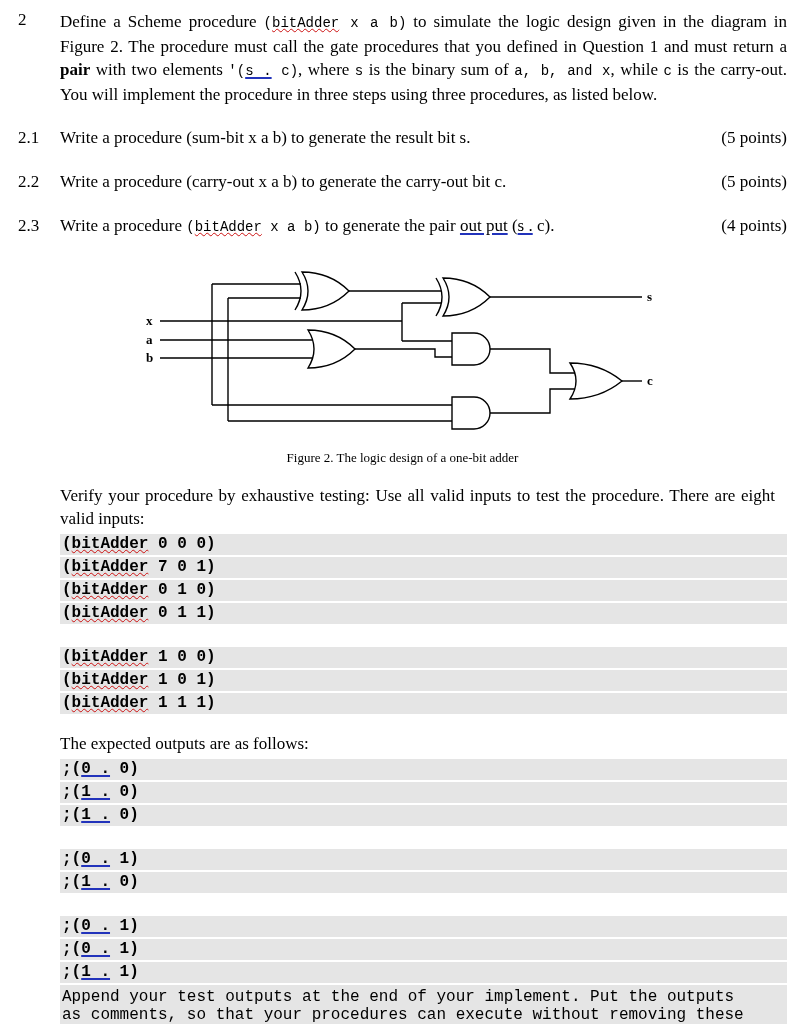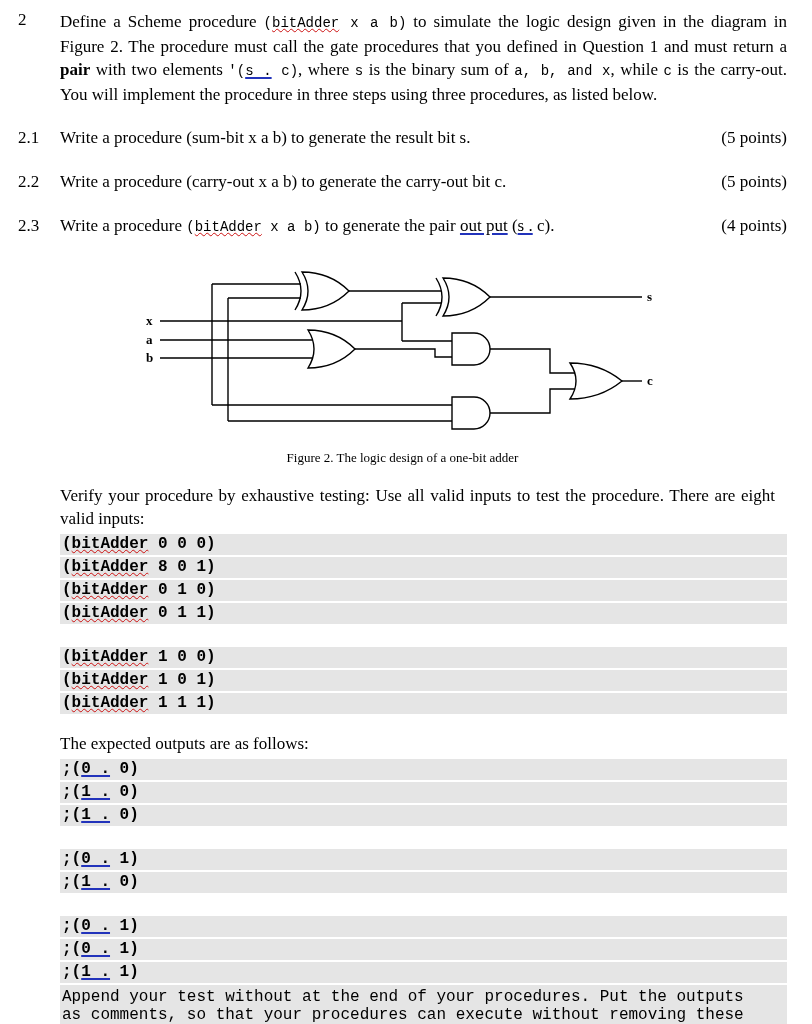--- a/index.html
+++ b/index.html
@@ -100,21 +100,21 @@
         <text x="507" y="122">c</text>
       </g>
     </svg>
     <div class="caption">Figure 2. The logic design of a one-bit adder</div>
   </div>
 
   <p class="para">Verify your procedure by exhaustive testing: Use all valid inputs to test the procedure. There are eight valid inputs:</p>
 
   <div class="codeblock">
     <div class="code-line"><span>(</span><span class="sq-red">bitAdder</span><span> 0 0 0)</span></div>
-    <div class="code-line"><span>(</span><span class="sq-red">bitAdder</span><span> 8 0 1)</span></div>
+    <div class="code-line"><span>(</span><span class="sq-red">bitAdder</span><span> 7 0 1)</span></div>
     <div class="code-line"><span>(</span><span class="sq-red">bitAdder</span><span> 0 1 0)</span></div>
     <div class="code-line"><span>(</span><span class="sq-red">bitAdder</span><span> 0 1 1)</span></div>
     <div class="code-line gap"><span>(</span><span class="sq-red">bitAdder</span><span> 1 0 0)</span></div>
     <div class="code-line"><span>(</span><span class="sq-red">bitAdder</span><span> 1 0 1)</span></div>
     <div class="code-line"><span>(</span><span class="sq-red">bitAdder</span><span> 1 1 1)</span></div>
   </div>
 
   <p class="para">The expected outputs are as follows:</p>
 
   <div class="codeblock">
@@ -122,18 +122,18 @@
     <div class="code-line"><span>;(</span><span class="u-blue">1 .</span><span> 0)</span></div>
     <div class="code-line"><span>;(</span><span class="u-blue">1 .</span><span> 0)</span></div>
     <div class="code-line gap"><span>;(</span><span class="u-blue">0 .</span><span> 1)</span></div>
     <div class="code-line"><span>;(</span><span class="u-blue">1 .</span><span> 0)</span></div>
     <div class="code-line gap"><span>;(</span><span class="u-blue">0 .</span><span> 1)</span></div>
     <div class="code-line"><span>;(</span><span class="u-blue">0 .</span><span> 1)</span></div>
     <div class="code-line"><span>;(</span><span class="u-blue">1 .</span><span> 1)</span></div>
   </div>
 
   <div class="note">
-    <div>Append your test without at the end of your procedures. Put the outputs</div>
+    <div>Append your test outputs at the end of your implement. Put the outputs</div>
     <div>as comments, so that your procedures can execute without removing these</div>
     <div>outputs.</div>
   </div>
 
 </div>
 
 </body></html>

